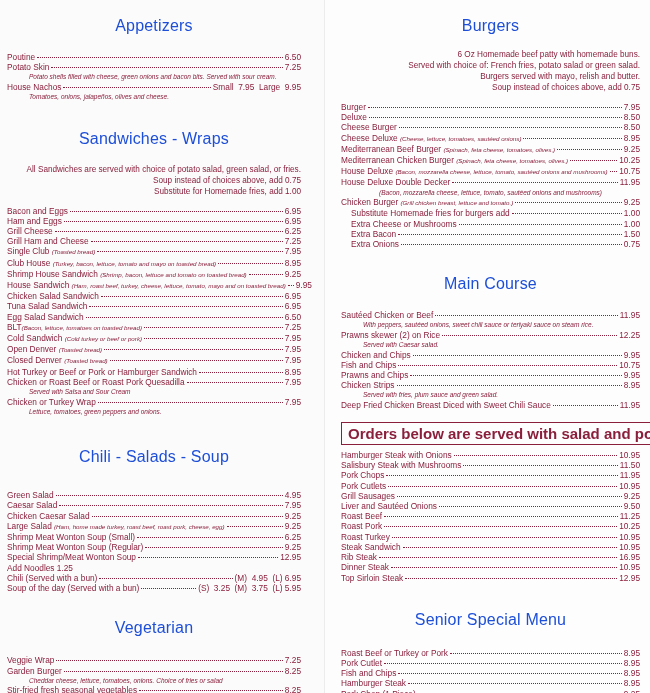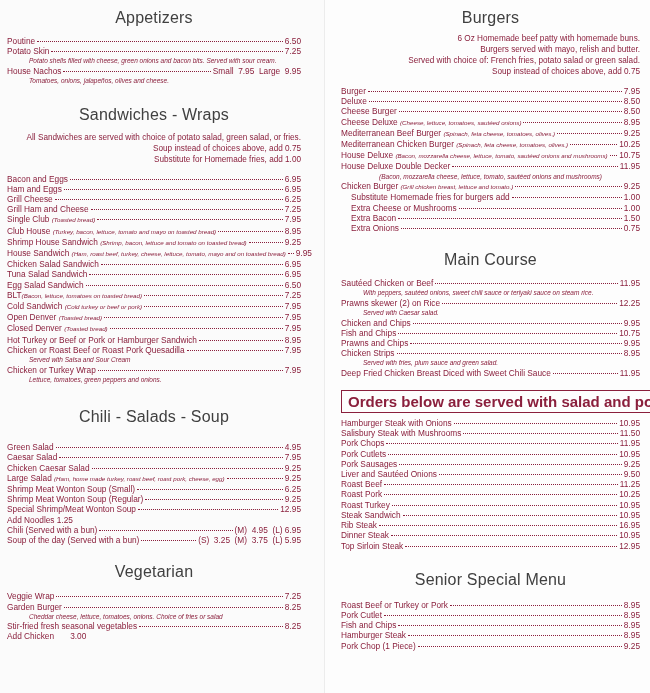--- a/index.html
+++ b/index.html
@@ -1,21 +1,21 @@
 <!DOCTYPE html>
 <html><head>
 <meta charset="utf-8">
 <style>
   html, body { margin:0; padding:0; }
   body { width:650px; height:693px; background:#fbfbfb; overflow:hidden; font-family:"Liberation Sans", sans-serif; color:#8a1f3c; }
   .page { position:relative; width:650px; height:693px; display:flex; }
   .col { position:relative; width:325px; height:693px; box-sizing:border-box; }
   .col.left { padding:0 23px 0 7px; border-right:1px solid #ececec; }
   .col.right { padding:0 10px 0 16px; background:#fdfdfd; }
-  .sec-title { text-align:center; font-size:16px; color:#404040; margin:4px; font-weight:normal; letter-spacing:0.2px; }
+  .sec-title { text-align:center; font-size:16px; color:#1d4ed8; margin:12px; font-weight:normal; letter-spacing:0.2px; }
   .note-c { text-align:right; font-size:8.2px; line-height:11px; color:#8a1f3c; }
   .row { display:flex; align-items:baseline; font-size:8.3px; line-height:10.2px; white-space:nowrap; }
   .row .name { flex:0 0 auto; }
   .row .desc { font-style:italic; font-size:6.2px; }
   .row .dots { flex:1 1 auto; border-bottom:1px dotted #8a1f3c; margin:0 2px; transform:translateY(-2px); min-width:6px; }
   .row .price { flex:0 0 auto; text-align:right; }
   .row.indent { padding-left:10px; }
   .sub { font-style:italic; font-size:6.5px; line-height:9.5px; padding-left:22px; }
   .sub.center { text-align:center; padding-left:0; }
   .right-only { text-align:left; font-size:8.3px; line-height:10.2px; }
@@ -226,22 +226,22 @@
       <span class="price">8.25</span>
     </div>
     <div class="right-only"><span>Add Chicken</span>&nbsp;&nbsp;&nbsp;&nbsp;&nbsp;&nbsp;&nbsp;<span>3.00</span></div>
   </div>
 
   <div class="col right">
     <div style="height:5px"></div>
     <h2 class="sec-title">Burgers</h2>
     <div style="height:2px"></div>
     <div class="note-c">6 Oz Homemade beef patty with homemade buns.</div>
+    <div class="note-c">Served with choice of: French fries, potato salad or green salad.</div>
     <div class="note-c">Burgers served with mayo, relish and butter.</div>
-    <div class="note-c">Served with choice of: French fries, potato salad or green salad.</div>
     <div class="note-c">Soup instead of choices above, add 0.75</div>
     <div style="height:9px"></div>
     <div id="burger-items">
         <div class="row">
           <span class="name"><span>Burger</span></span>
           <span class="dots"></span>
           <span class="price">7.95</span>
         </div>
         <div class="row">
           <span class="name"><span>Deluxe</span></span>
@@ -370,21 +370,21 @@
           <span class="name"><span>Pork Chops</span></span>
           <span class="dots"></span>
           <span class="price">11.95</span>
         </div>
         <div class="row">
           <span class="name"><span>Pork Cutlets</span></span>
           <span class="dots"></span>
           <span class="price">10.95</span>
         </div>
         <div class="row">
-          <span class="name"><span>Pork Sausages</span></span>
+          <span class="name"><span>Grill Sausages</span></span>
           <span class="dots"></span>
           <span class="price">9.25</span>
         </div>
         <div class="row">
           <span class="name"><span>Liver and Sautéed Onions</span></span>
           <span class="dots"></span>
           <span class="price">9.50</span>
         </div>
         <div class="row">
           <span class="name"><span>Roast Beef</span></span>

